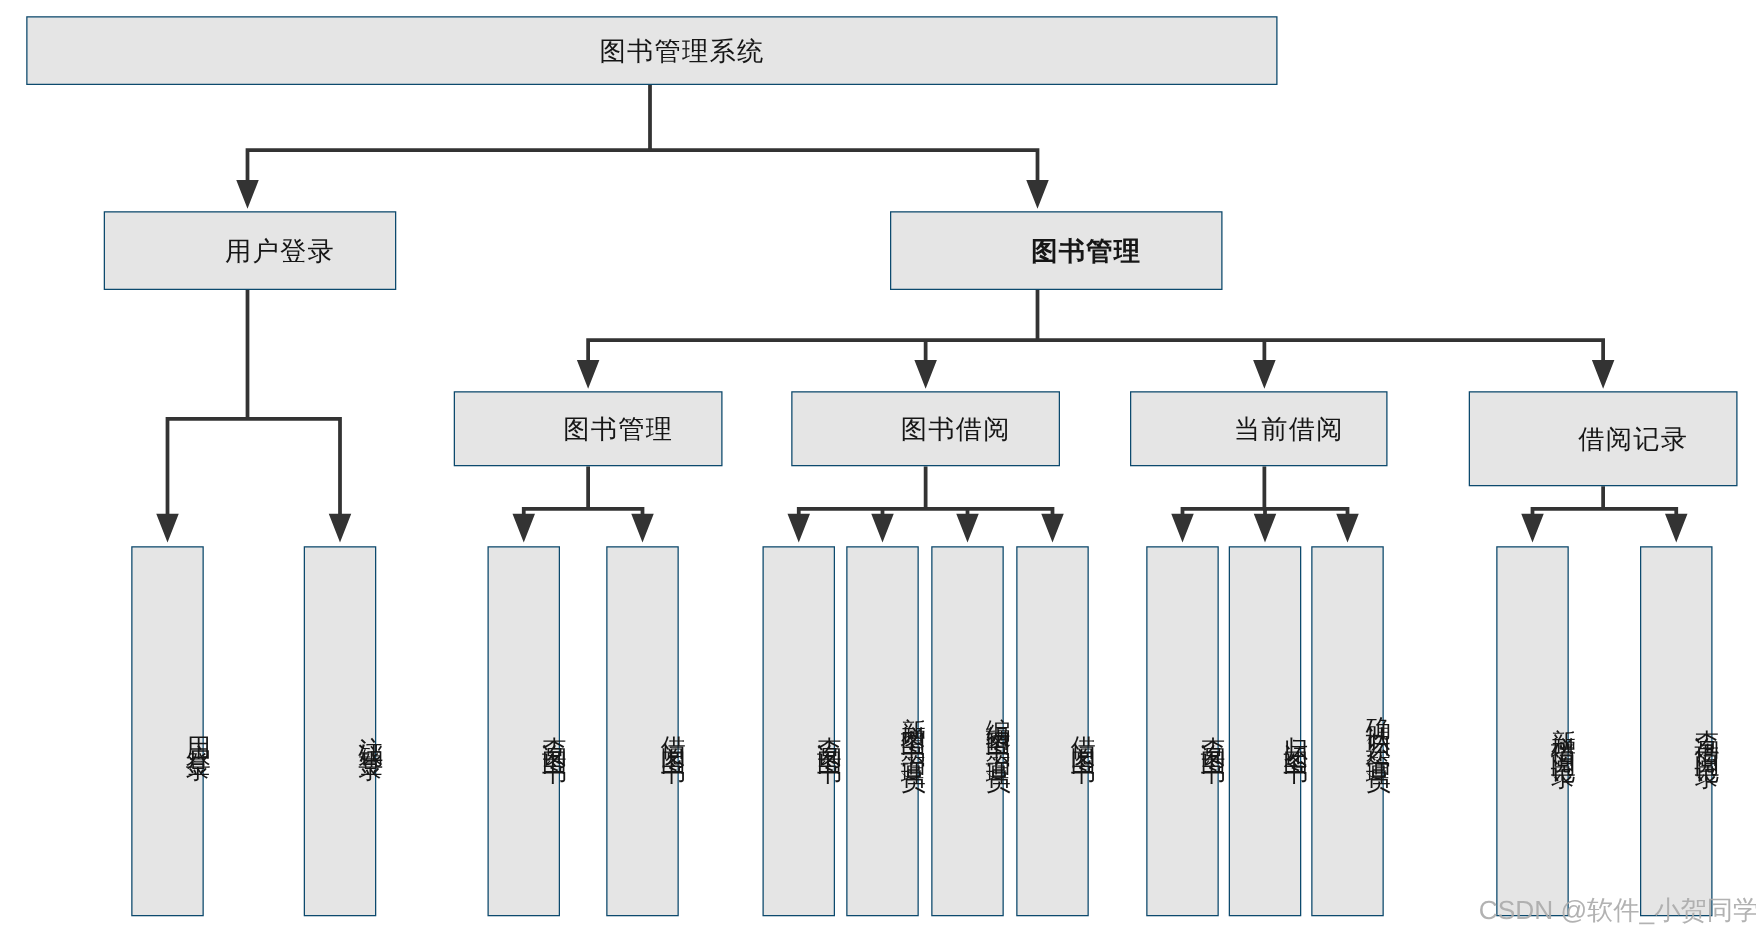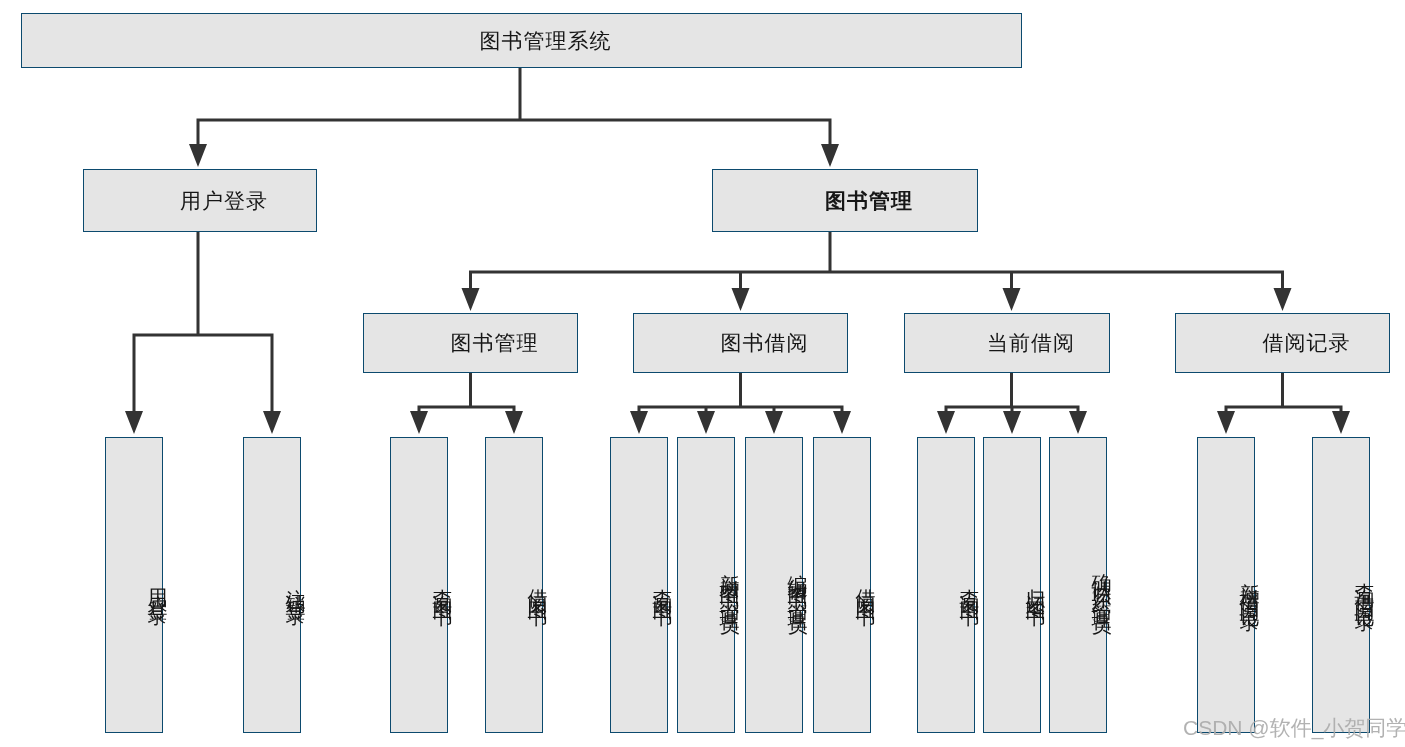--- a/index.html
+++ b/index.html
@@ -91,21 +91,21 @@
 
   <div class="node h" style="left:363px; top:313px; width:215px; height:60px;">
     <span class="lbl">图书管理</span>
   </div>
   <div class="node h" style="left:633px; top:313px; width:215px; height:60px;">
     <span class="lbl">图书借阅</span>
   </div>
   <div class="node h" style="left:904px; top:313px; width:206px; height:60px;">
     <span class="lbl">当前借阅</span>
   </div>
-  <div class="node h" style="left:1175px; top:313px; width:215px; height:60px;">
+  <div class="node h" style="left:1175px; top:313px; width:215px; height:76px;">
     <span class="lbl">借阅记录</span>
   </div>
 
   <div class="node v" style="left:105px; top:437px; width:58px; height:296px;">
     <span class="lbl">用户登录</span>
   </div>
   <div class="node v" style="left:243px; top:437px; width:58px; height:296px;">
     <span class="lbl">注销登录</span>
   </div>
 

